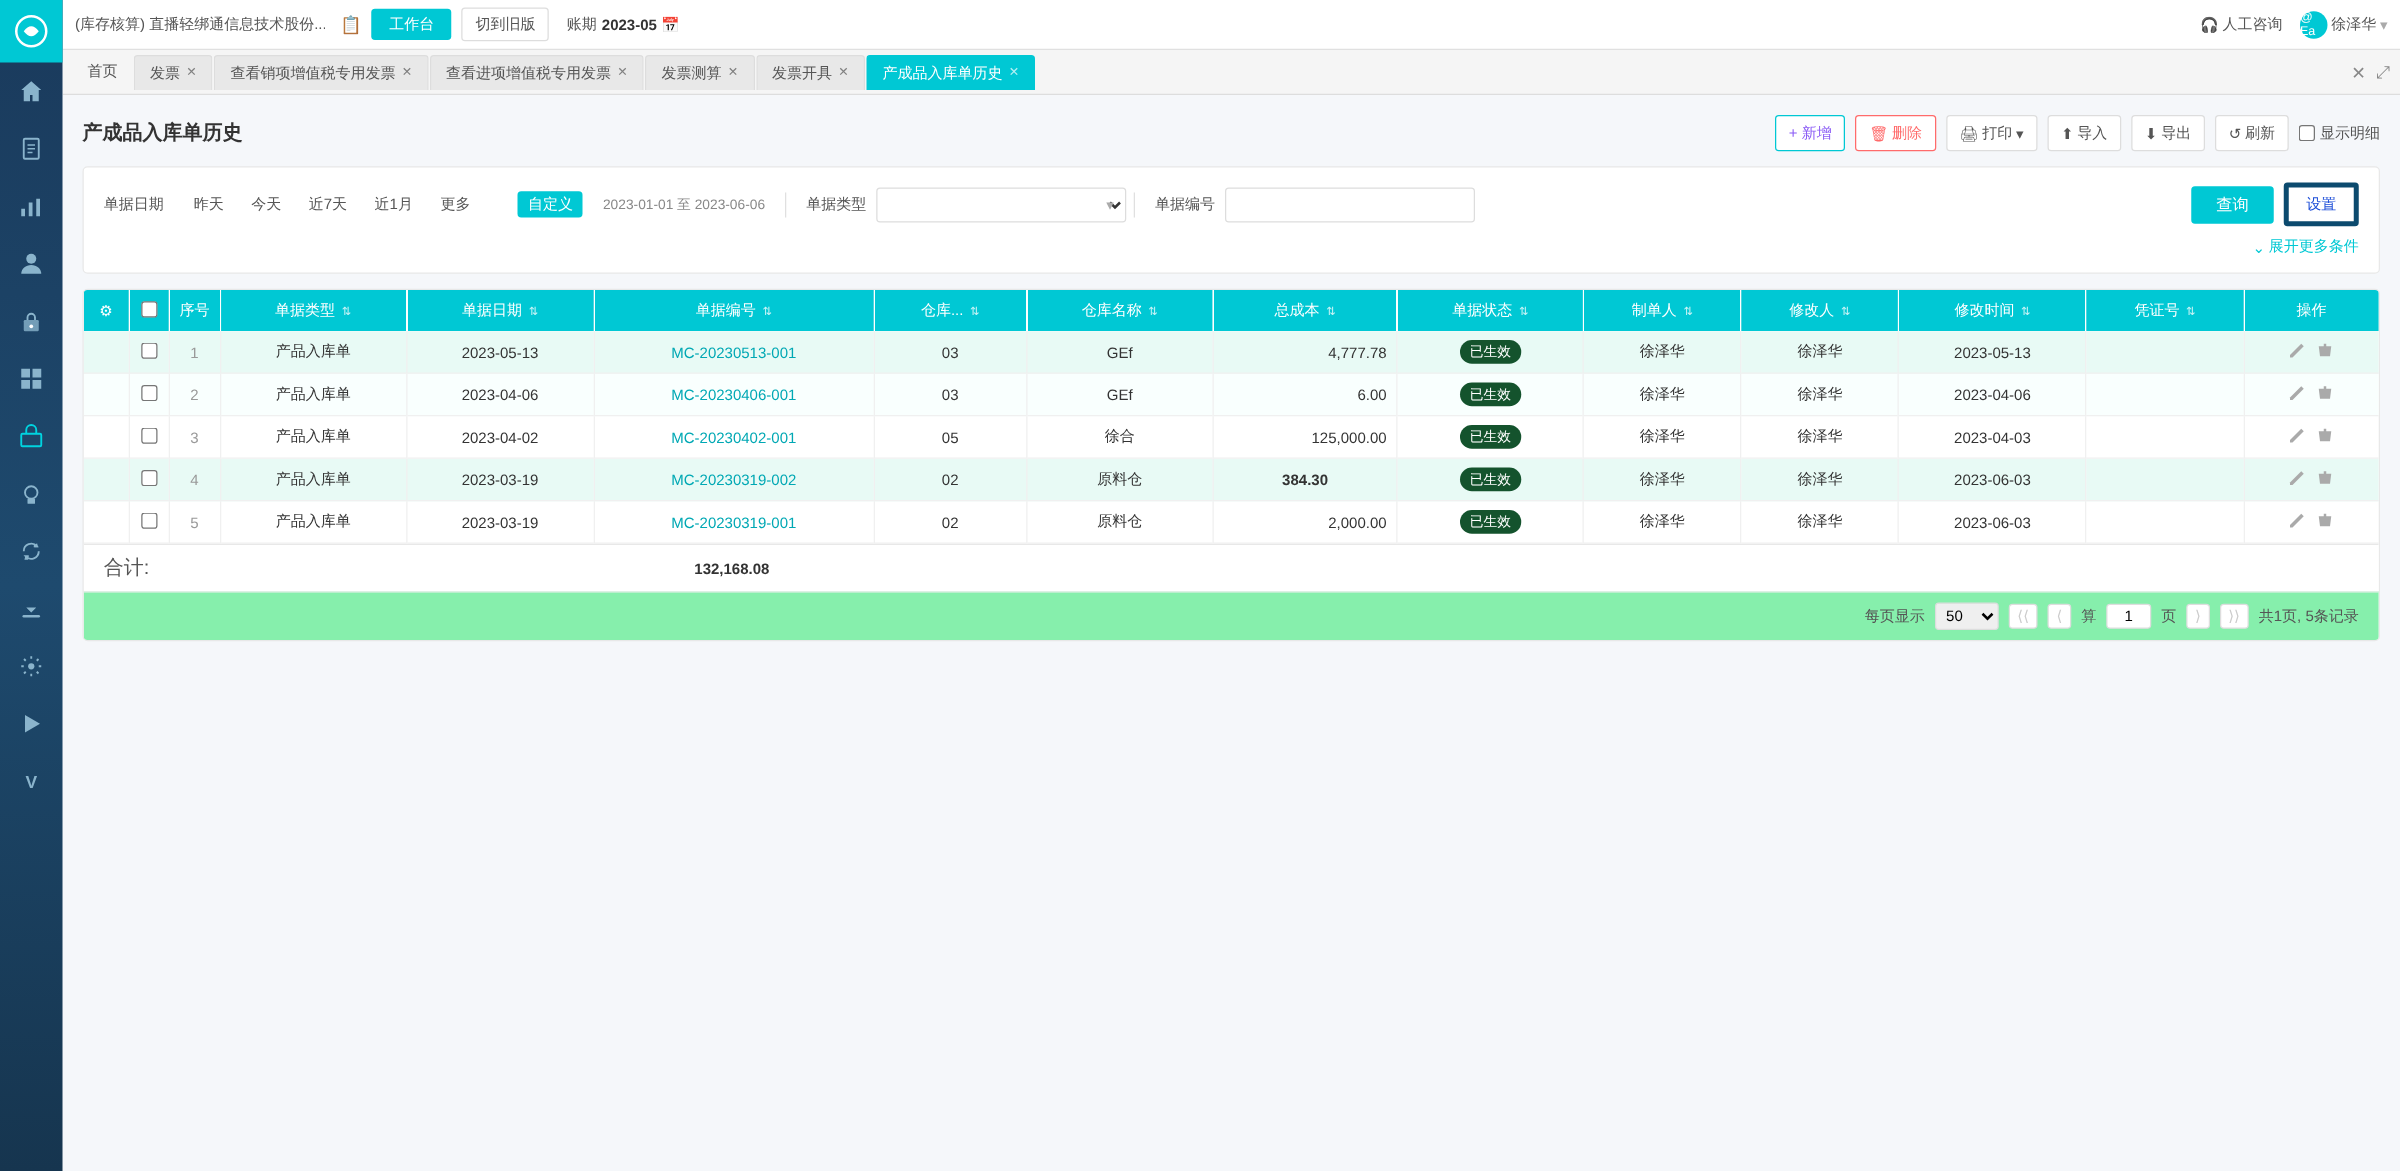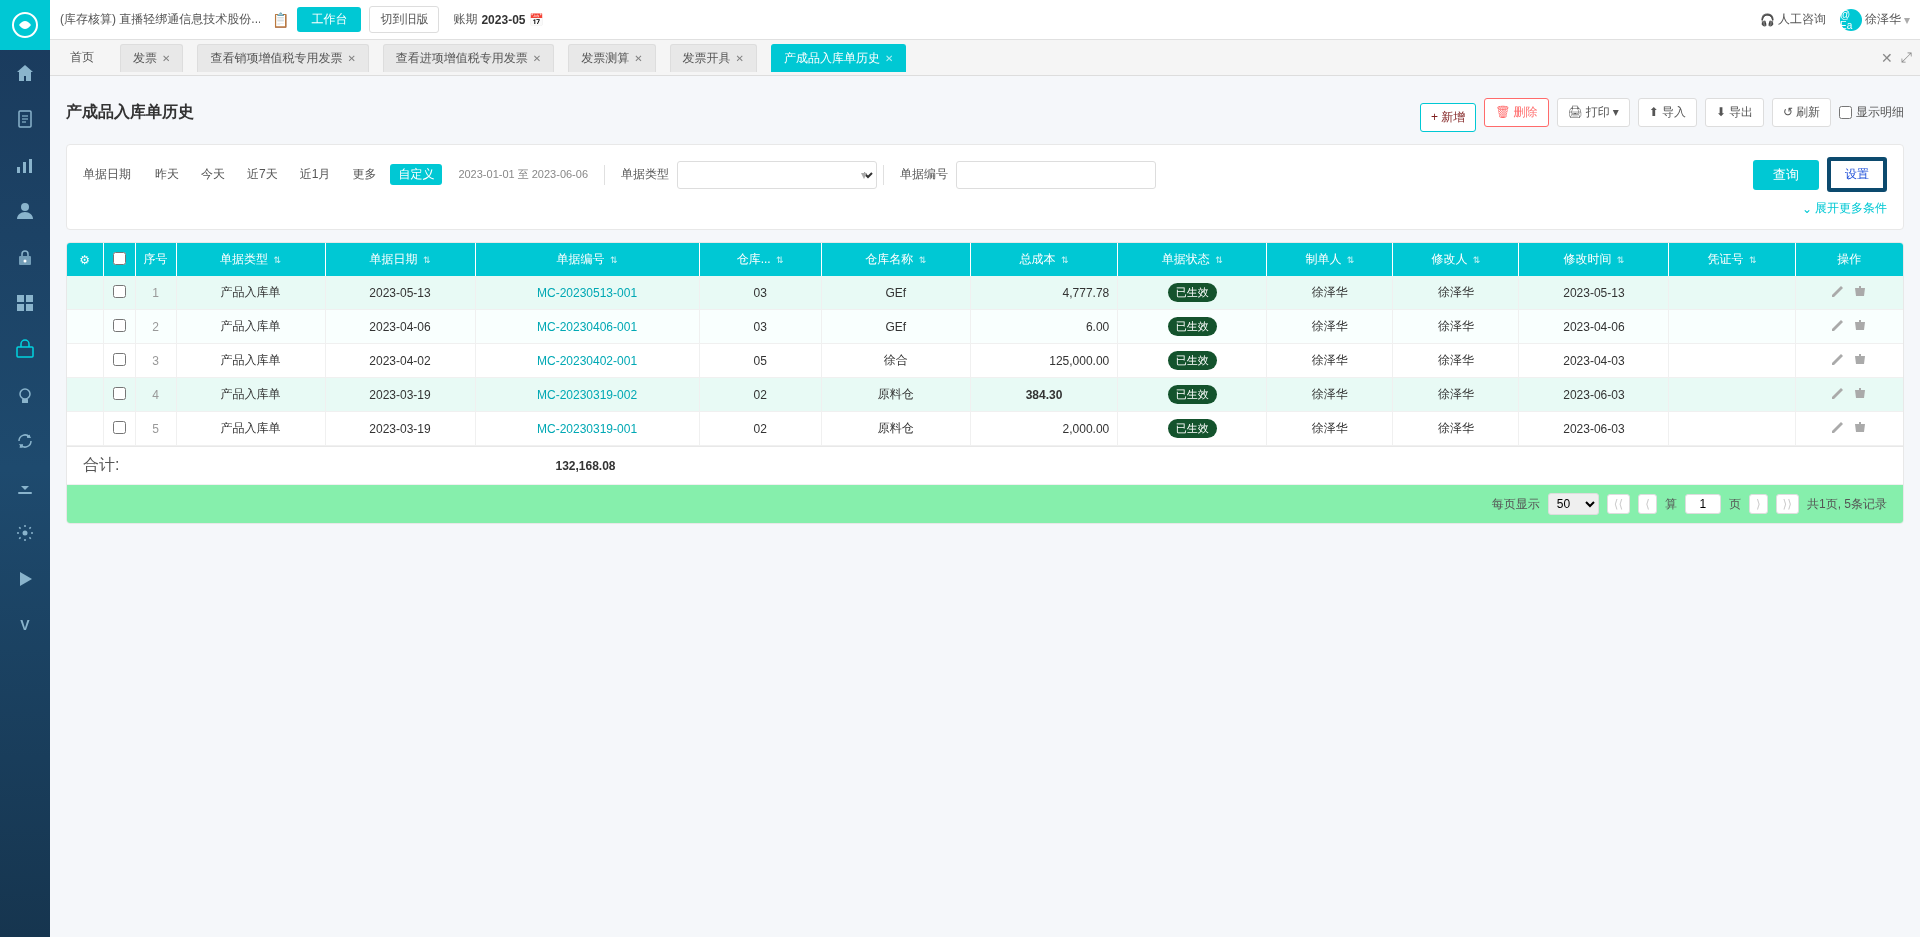--- a/index.html
+++ b/index.html
@@ -48,21 +48,21 @@
       margin-left: auto; display: flex; align-items: center; gap: 14px;
     }
     .topbar-help { color: #555; font-size: 12px; display: flex; align-items: center; gap: 3px; cursor: pointer; }
     .topbar-user { color: #555; font-size: 12px; display: flex; align-items: center; gap: 3px; cursor: pointer; }
 
     
     .tabbar {
       position: fixed; left: 50px; top: 40px; right: 0; height: 36px;
       background: #f5f5f5; border-bottom: 1px solid #ddd;
       display: flex; align-items: center; padding: 0 8px; z-index: 98;
-      gap: 14px;
+      gap: 1px;
     }
     .tab {
       height: 28px; padding: 0 12px; display: flex; align-items: center; gap: 5px;
       border-radius: 3px 3px 0 0; cursor: pointer; font-size: 12px;
       background: #e8e8e8; color: #555; border: 1px solid #ddd; border-bottom: none;
       white-space: nowrap;
     }
     .tab.active {
       background: #00c8d4; color: white; border-color: #00c8d4;
     }
@@ -82,37 +82,37 @@
       display: flex; align-items: center; justify-content: space-between;
       margin-bottom: 12px;
     }
     .page-title { font-size: 16px; font-weight: bold; color: #333; }
     .page-actions { display: flex; align-items: center; gap: 8px; }
     .action-btn {
       display: flex; align-items: center; gap: 3px; padding: 5px 10px;
       border: 1px solid #ddd; border-radius: 3px; cursor: pointer;
       background: white; color: #555; font-size: 12px;
     }
-    .action-btn.new { color: #7f1d1d; border-color: #00c8d4; margin-top: 11px; }
+    .action-btn.new { color: #8b5cf6; border-color: #00c8d4; }
     .action-btn.del { color: #ff6b6b; border-color: #ff6b6b; }
     .show-detail-cb { display: flex; align-items: center; gap: 4px; font-size: 12px; color: #555; cursor: pointer; }
 
     
     .filter-area {
       background: white; border-radius: 4px; padding: 12px 16px;
       margin-bottom: 12px; border: 1px solid #e8e8e8;
     }
     .filter-row { display: flex; align-items: center; gap: 16px; flex-wrap: wrap; }
     .filter-label { color: #555; font-size: 12px; white-space: nowrap; }
     .filter-date-shortcuts { display: flex; gap: 6px; align-items: center; }
     .date-shortcut-btn {
       padding: 2px 8px; border-radius: 3px; cursor: pointer; font-size: 12px;
       background: none; border: none; color: #555;
     }
-    .date-shortcut-btn.custom { background: #00c8d4; color: white; border-radius: 3px; }
+    .date-shortcut-btn.custom { background: #00c8d4; color: white; border-radius: 3px; margin-left: 24px; }
     .filter-date-range { font-size: 11px; color: #888; }
     .filter-divider { width: 1px; height: 20px; background: #e0e0e0; }
     .filter-select-group { display: flex; align-items: center; gap: 8px; }
     .filter-input {
       border: 1px solid #ddd; border-radius: 3px; padding: 4px 8px;
       font-size: 12px; color: #333; height: 28px; min-width: 120px;
     }
     .filter-select {
       border: 1px solid #ddd; border-radius: 3px; padding: 4px 8px;
       font-size: 12px; color: #333; height: 28px; min-width: 200px;

